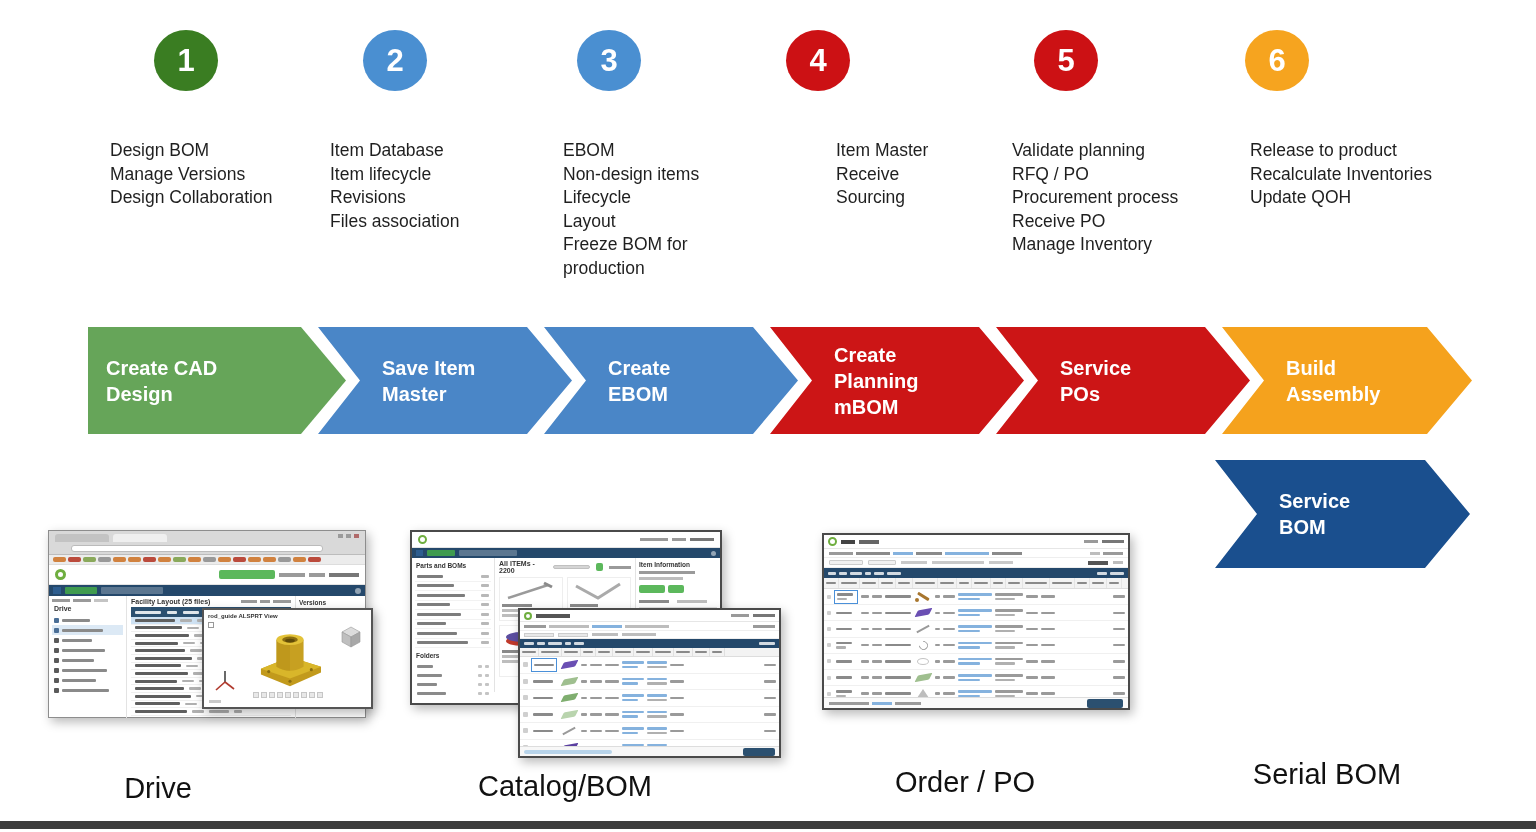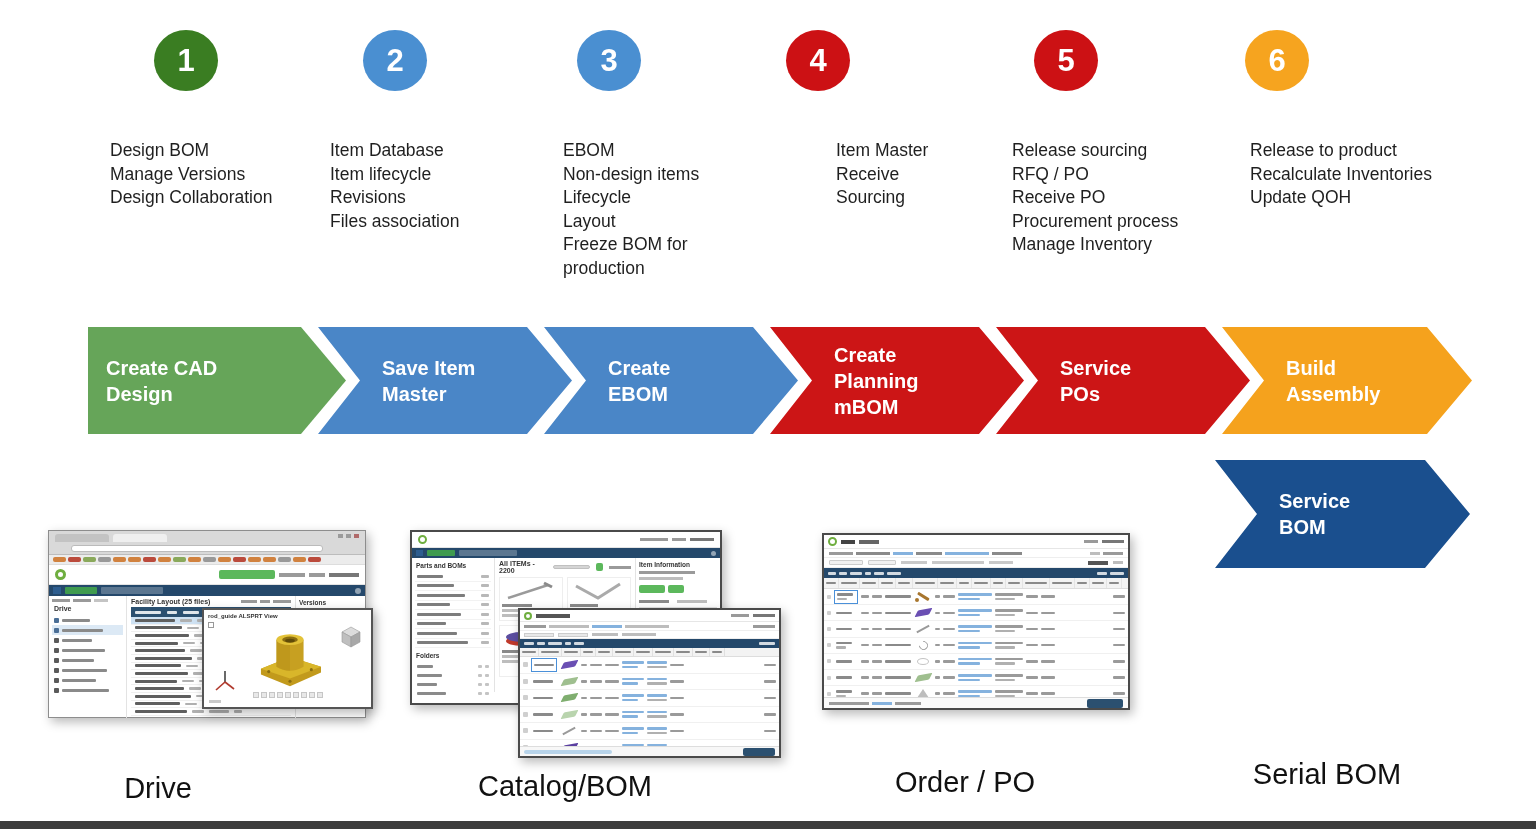--- a/index.html
+++ b/index.html
@@ -102,24 +102,24 @@
         <div>Lifecycle</div>
         <div>Layout</div>
         <div>Freeze BOM for production</div>
       </div>
       <div class="step-list" style="left: 804px; width: 220px; margin-left: 32px;">
         <div>Item Master</div>
         <div>Receive</div>
         <div>Sourcing</div>
       </div>
       <div class="step-list" style="left: 1012px; width: 228px;">
-        <div>Release sourcing</div>
+        <div>Validate planning</div>
         <div>RFQ / PO</div>
+        <div>Procurement process</div>
         <div>Receive PO</div>
-        <div>Procurement process</div>
         <div>Manage Inventory</div>
       </div>
       <div class="step-list" style="left: 1250px; width: 228px;">
         <div>Release to product</div>
         <div>Recalculate Inventories</div>
         <div>Update QOH</div>
       </div>
     </div>
 
   <div id="arrows">

